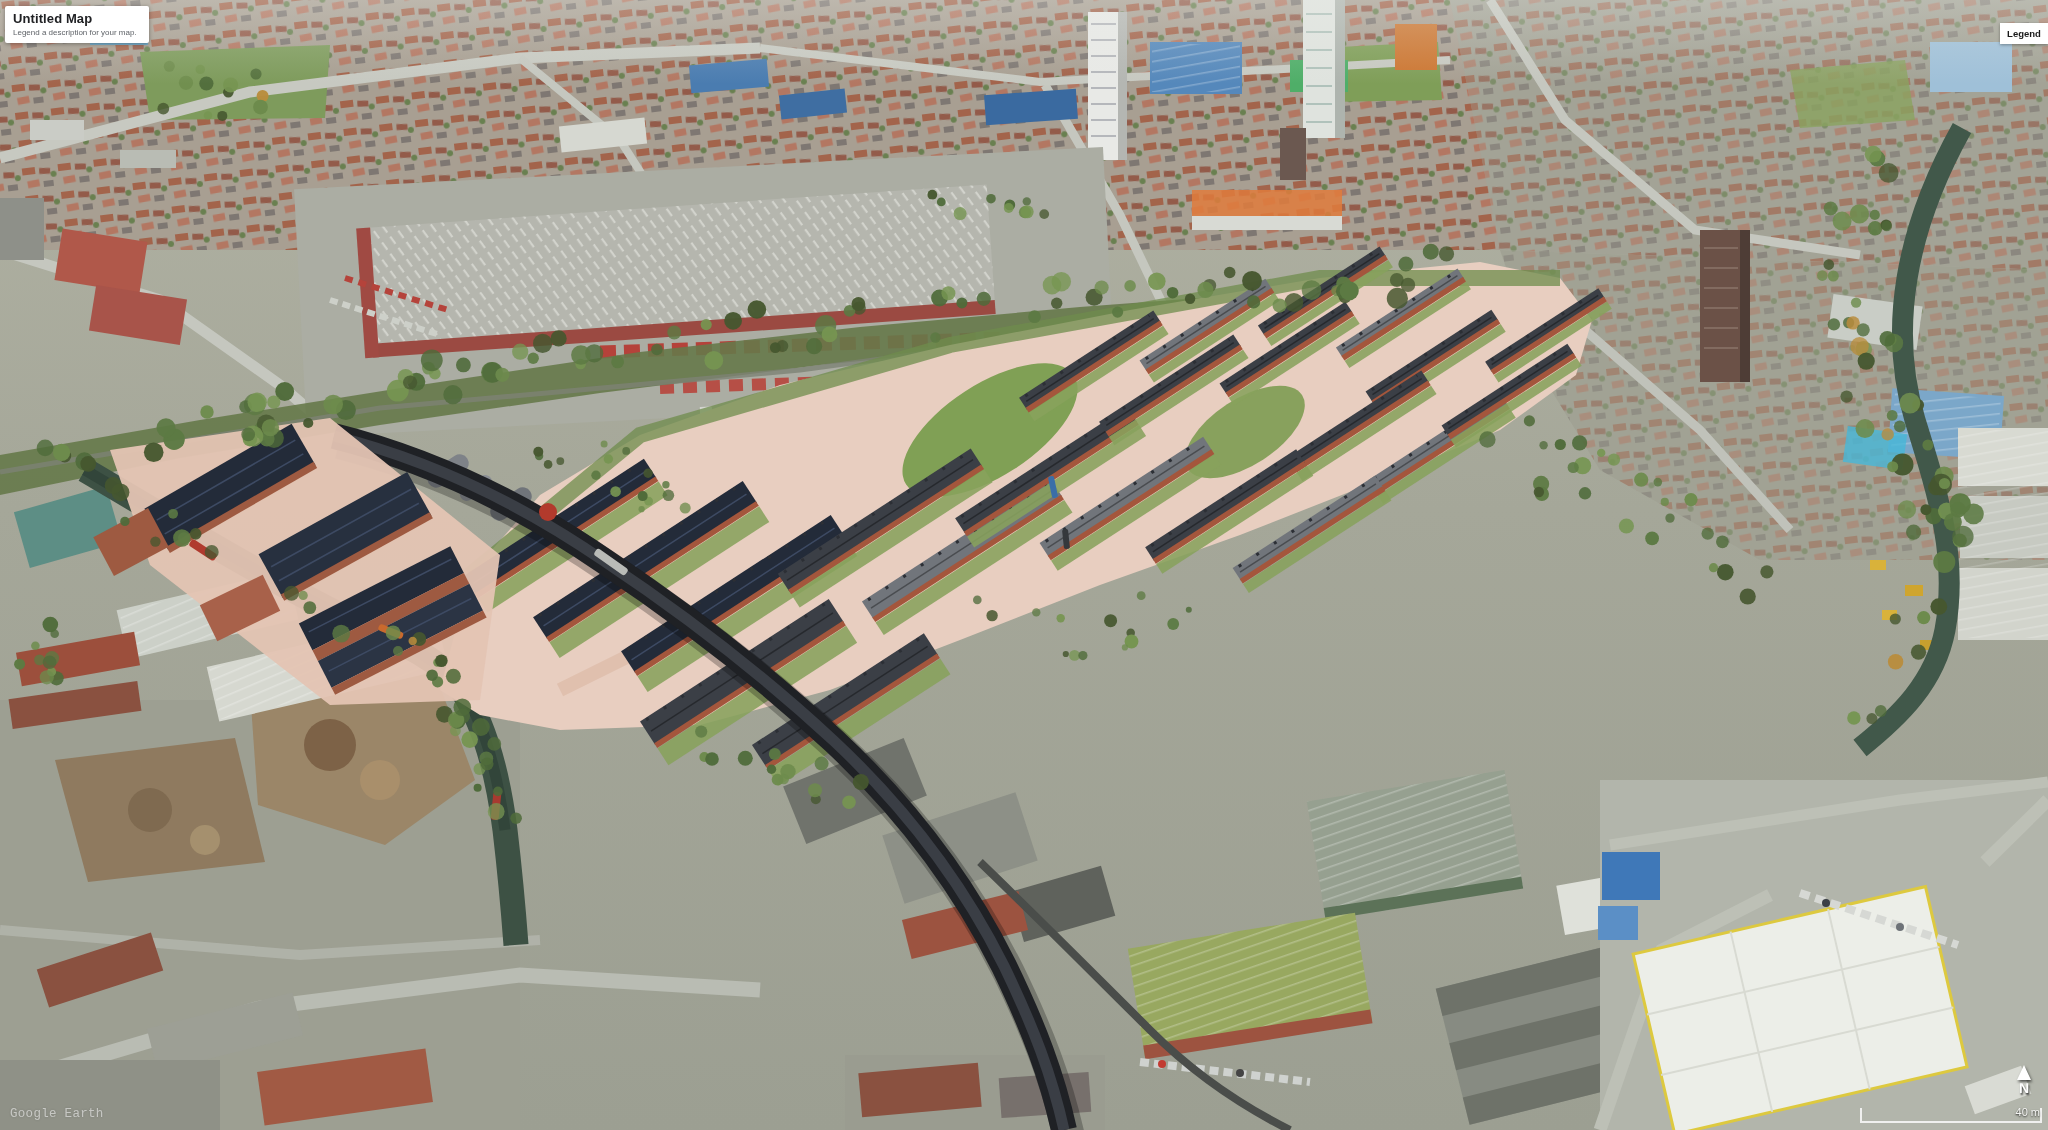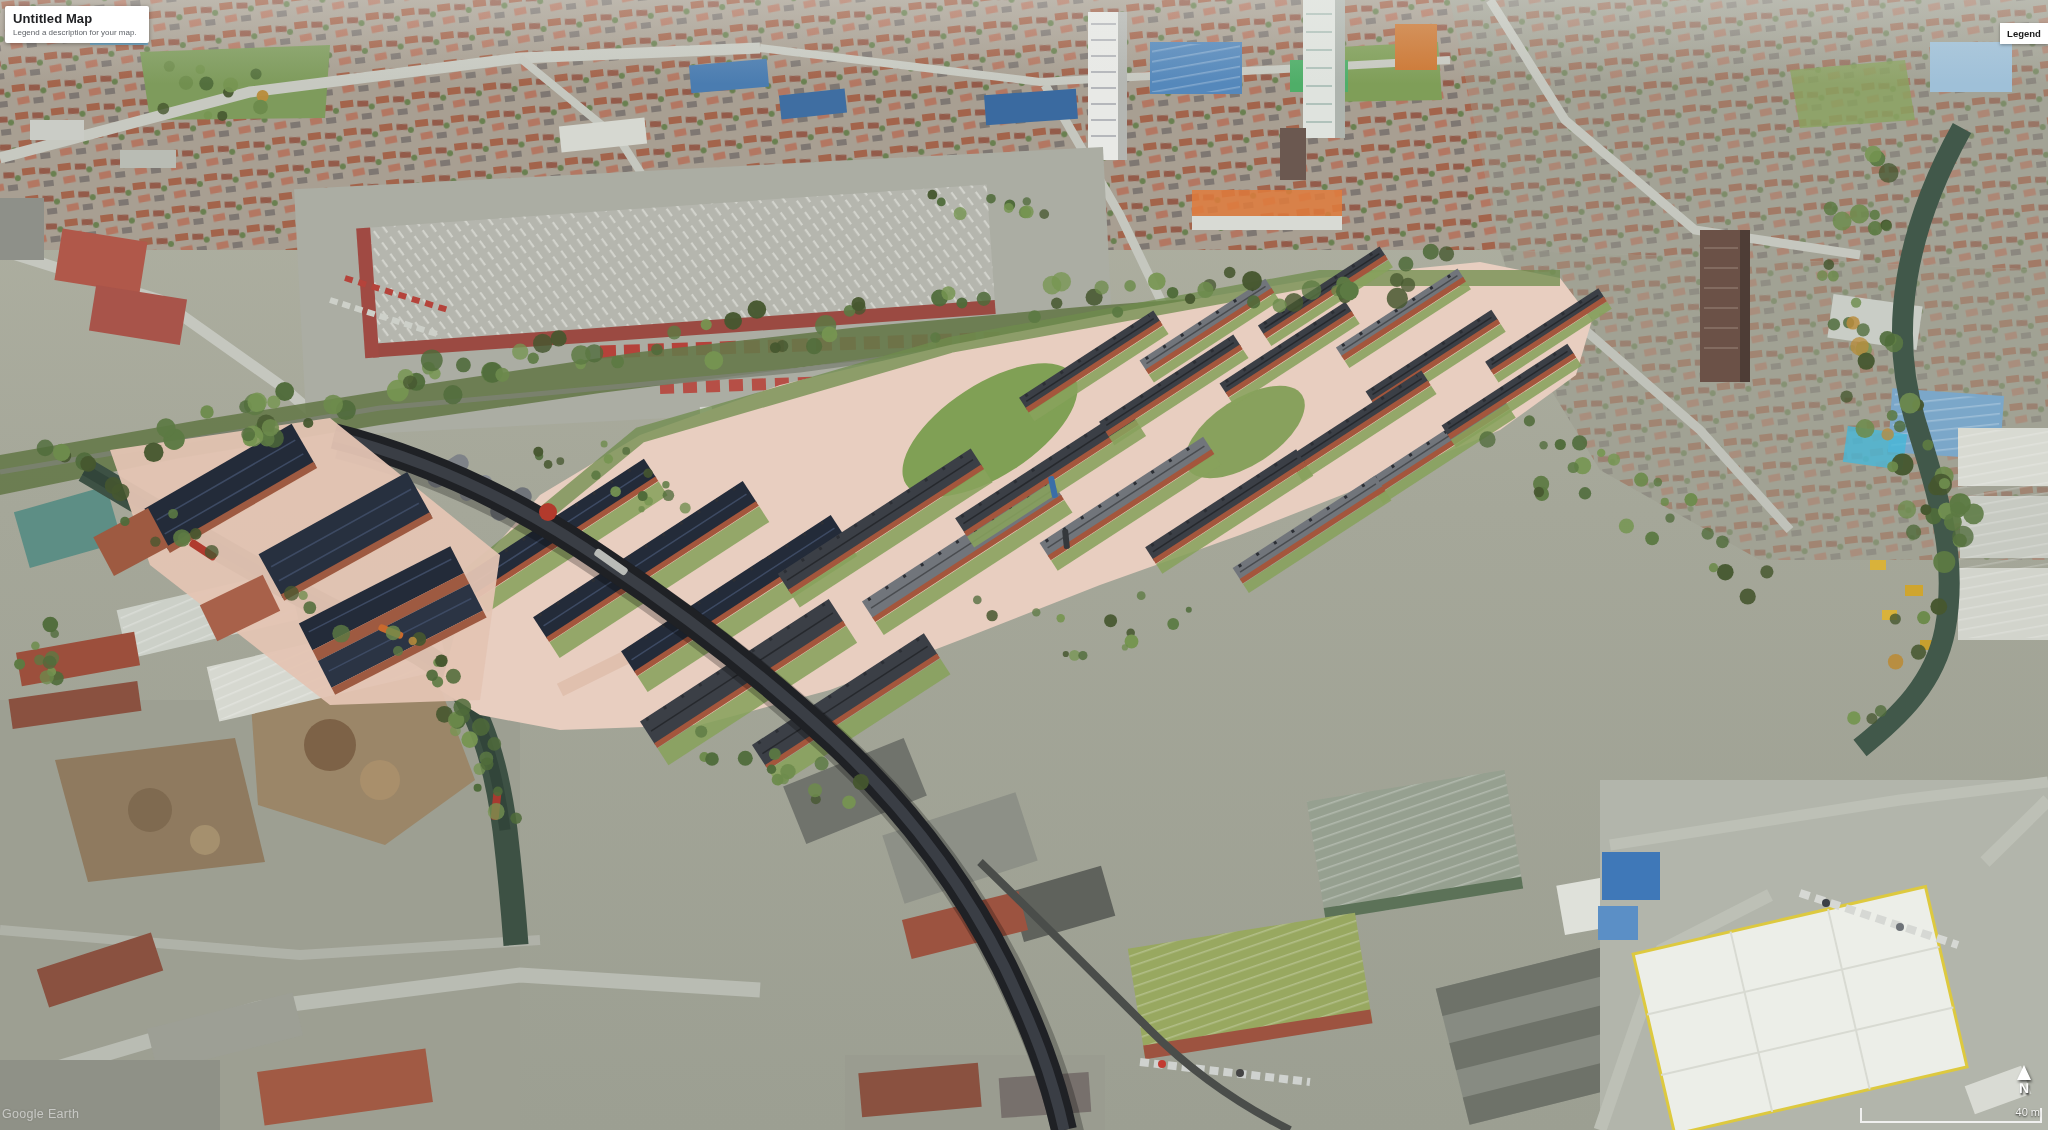--- a/index.html
+++ b/index.html
@@ -25,23 +25,23 @@
     filter:drop-shadow(1px 2px 1.5px rgba(0,0,0,.65));}
   .compass .n{font-size:14px;font-weight:bold;color:#ffffff;line-height:15px;margin-top:1px;
     text-shadow:1px 2px 2px rgba(0,0,0,.75);}
 
   .scalebar{position:absolute;right:6px;bottom:7px;width:178px;height:13px;z-index:9;
     border-left:2px solid rgba(250,250,250,.85);border-right:2px solid rgba(250,250,250,.85);
     border-bottom:2px solid rgba(250,250,250,.85);}
   .scalebar .lbl{position:absolute;left:0;right:0;top:-2px;text-align:right;font-size:11px;
     color:#f4f4f2;text-shadow:0 1px 2px rgba(0,0,0,.8);}
 
-  .watermark{position:absolute;left:2px;bottom:9px;font-size:12.5px;font-weight:500;
+  .watermark{position:absolute;left:10px;bottom:9px;font-size:12.5px;font-weight:500;
     letter-spacing:.3px;color:rgba(255,255,255,.55);z-index:9;
-    text-shadow:0 0 2px rgba(60,60,60,.25);}
+    text-shadow:0 0 2px rgba(60,60,60,.25);font-family:Liberation Mono, monospace;}
 </style>
 </head>
 <body>
 
 <div class="screen">
 
   <div class="scene-wrap">
   <svg width="2048" height="1130" viewBox="0 0 2048 1130">
     <defs>
       <linearGradient id="gBase" x1="0" y1="0" x2="0" y2="1">

